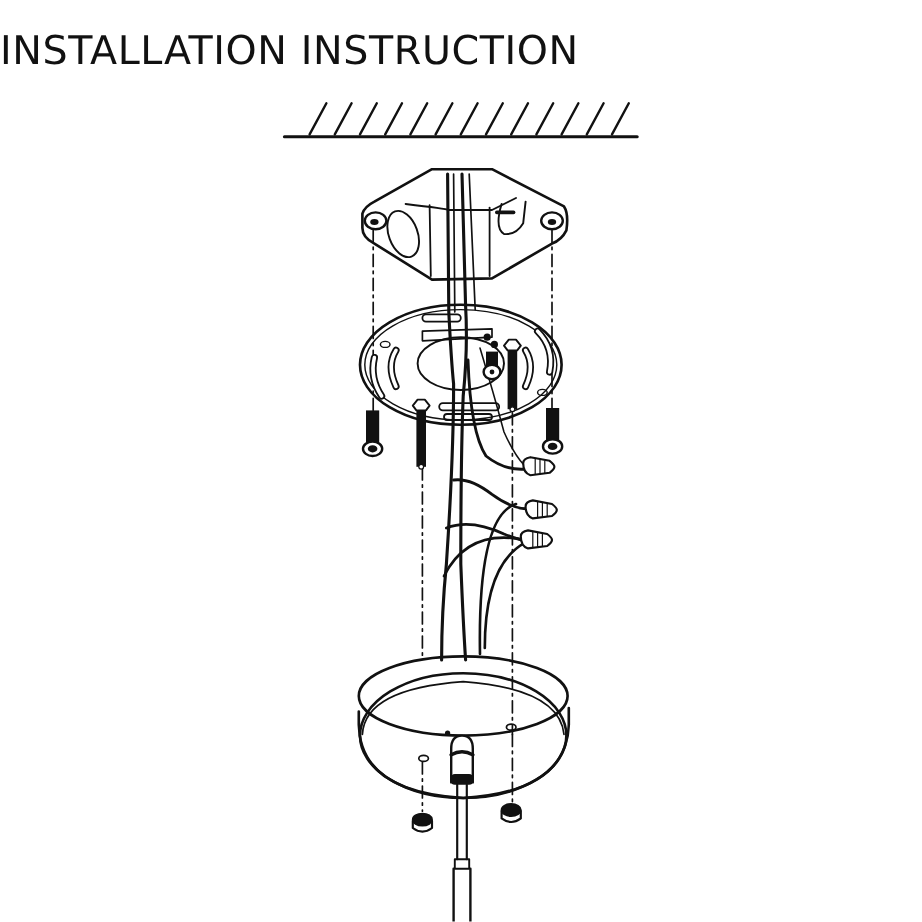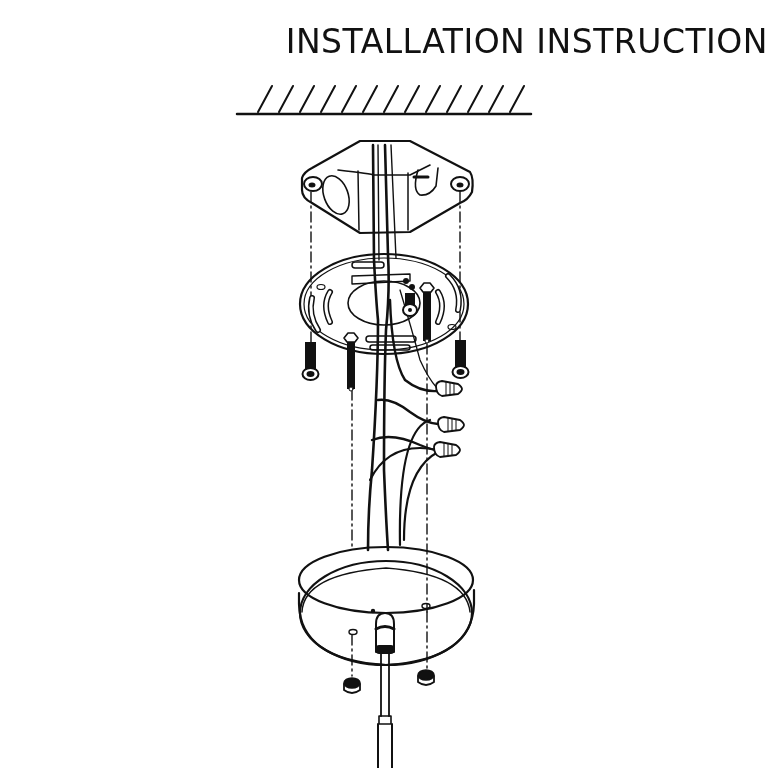--- a/index.html
+++ b/index.html
@@ -1,18 +1,18 @@
 <!DOCTYPE html>
 <html><head>
 <meta charset="utf-8">
 <style>
   html, body { margin: 0; padding: 0; background: #ffffff; }
   body { width: 768px; height: 768px; position: relative; overflow: hidden; font-family: "DejaVu Sans", sans-serif; }
   .title {
-    position: absolute; left: 0; top: 22px; width: 768px; text-align: right;
+    position: absolute; left: 0; top: 22px; width: 768px; text-align: left;
     font-family: "DejaVu Sans", sans-serif; font-size: 33px; letter-spacing: 0.5px;
     color: #111; font-weight: normal;
   }
   svg.diagram { position: absolute; left: 0; top: 0; }
 </style>
 </head>
 <body>
 
 <div class="title">INSTALLATION INSTRUCTION</div>
 

